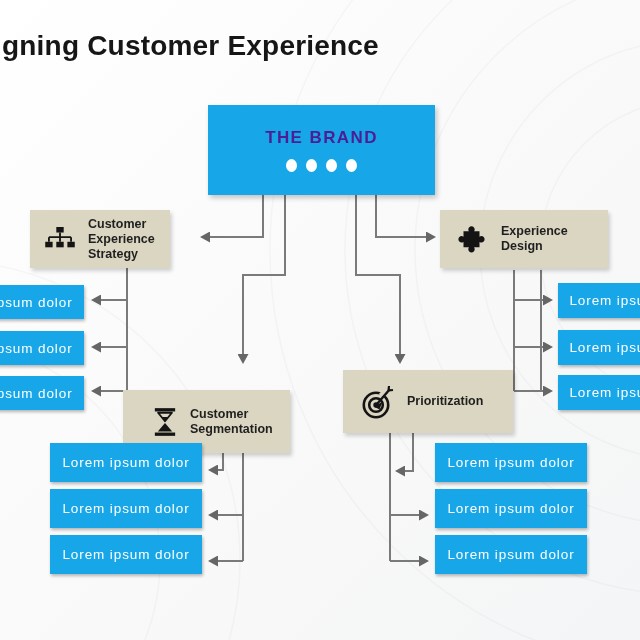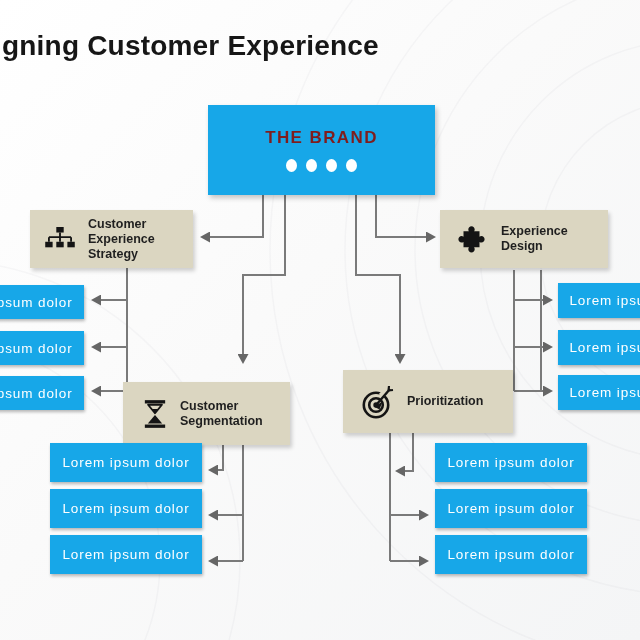--- a/index.html
+++ b/index.html
@@ -13,33 +13,33 @@
   .box{position:absolute;z-index:2;box-sizing:border-box;}
   .title{
     position:absolute;top:30px;left:2px;z-index:2;
     font-size:28px;font-weight:700;letter-spacing:.2px;color:#161616;white-space:nowrap;
   }
   .brand{
     left:208px;top:105px;width:227px;height:90px;background:#17A7E8;
     display:flex;flex-direction:column;align-items:center;justify-content:center;gap:11px;
     box-shadow:2px 3px 5px rgba(0,0,0,.22);
   }
-  .brand-label{color:#7f1d1d;font-weight:bold;font-size:17px;letter-spacing:1.4px;}
+  .brand-label{color:#4c1d95;font-weight:bold;font-size:17px;letter-spacing:1.4px;}
   .dots{display:flex;gap:9px;}
   .dot{width:11px;height:13px;border-radius:50%;background:#fff;}
   .node{
     background:#DBD6C1;display:flex;align-items:center;gap:13px;
     padding:0 8px 0 15px;box-shadow:2px 3px 4px rgba(0,0,0,.18);
   }
   .node-label{font-size:12.5px;font-weight:bold;color:#1f1f1f;line-height:15px;}
-  #node-strategy{left:30px;top:210px;width:163px;height:58px;}
+  #node-strategy{left:30px;top:210px;width:140px;height:58px;}
   #node-strategy .node-label{width:92px;}
   #node-design{left:440px;top:210px;width:168px;height:58px;padding-left:18px;}
   #node-design .node-label{width:90px;}
-  #node-segmentation{left:123px;top:382px;width:167px;height:63px;padding-left:20px;}
+  #node-segmentation{left:123px;top:390px;width:167px;height:63px;padding-left:30px;}
   #node-segmentation .node-label{width:100px;}
   #node-prioritization{left:343px;top:370px;width:170px;height:63px;padding-left:17px;text-align:center;}
   .icon{display:flex;align-items:center;justify-content:center;flex:0 0 auto;}
   .leaf{
     background:#17A7E8;color:#fff;display:flex;align-items:center;justify-content:center;
     font-size:13.5px;letter-spacing:.9px;white-space:nowrap;overflow:hidden;
     box-shadow:1px 2px 3px rgba(0,0,0,.28);
   }
 </style>
 </head>

